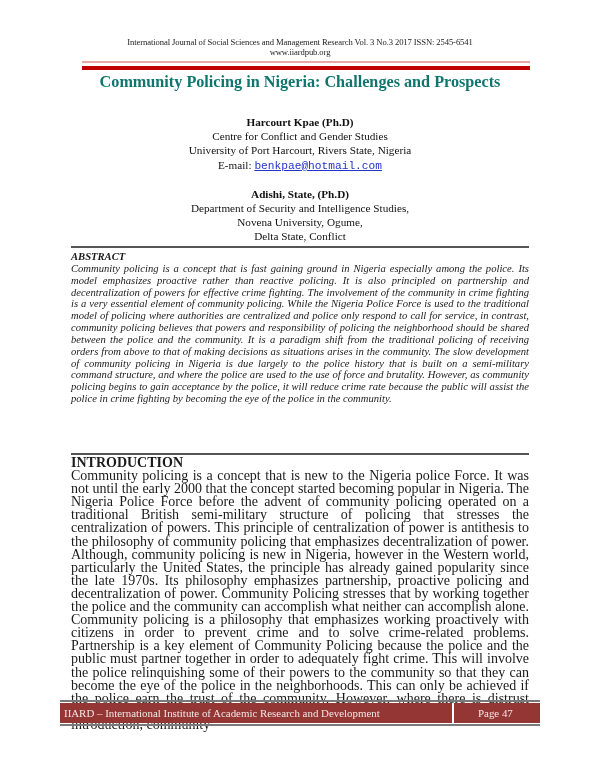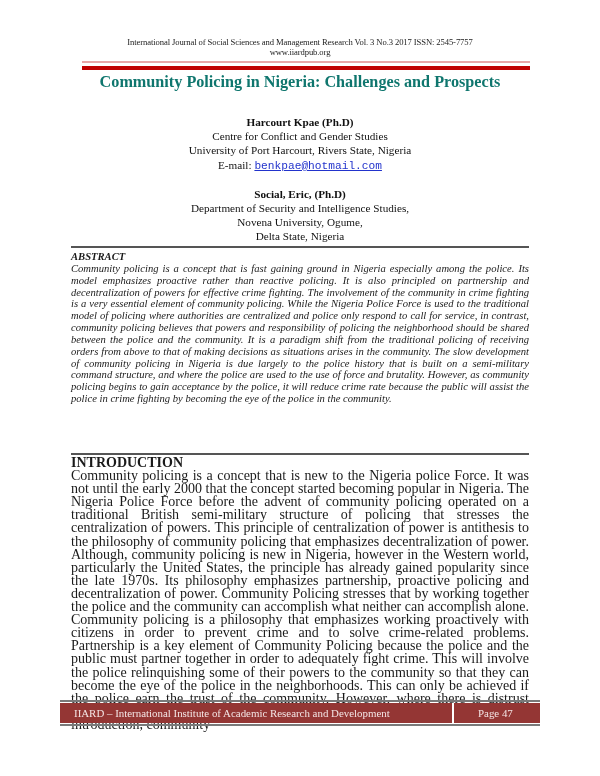--- a/index.html
+++ b/index.html
@@ -119,21 +119,21 @@
       position: absolute;
       left: 60px; width: 480px;
       top: 703px; height: 20px;
       background: #943634;
       display: flex;
       color: #f4e6e6;
       font-size: 10.9px;
     }
     .footer .org {
       flex: 1;
-      padding-left: 14px;
+      padding-left: 4px;
       line-height: 20px;
     }
     .footer .divider {
       width: 2px;
       background: #ffffff;
     }
     .footer .page-num {
       width: 62px;
       padding-left: 24px;
       line-height: 20px;
@@ -144,44 +144,44 @@
       top: 724px; height: 2px;
       background: #7a7a7a;
     }
   </style>
 </head>
 <body>
 
 <div class="page">
 
   <div class="running-head">
-    <div>International Journal of Social Sciences and Management Research Vol. 3 No.3 2017 ISSN: 2545-7757</div>
+    <div>International Journal of Social Sciences and Management Research Vol. 3 No.3 2017 ISSN: 2545-6541</div>
     <div>www.iiardpub.org</div>
   </div>
 
   <div class="rule-thin"></div>
   <div class="rule-thick"></div>
 
   <div class="paper-title">Community Policing in Nigeria: Challenges and Prospects</div>
 
   <div class="authors">
     <div>
       <div class="name">Harcourt Kpae (Ph.D)</div>
       <div>Centre for Conflict and Gender Studies</div>
       <div>University of Port Harcourt, Rivers State, Nigeria</div>
       <div>
         <span>E-mail: </span><a>benkpae@hotmail.com</a>
       </div>
     </div>
     <div class="author-gap"></div>
     <div>
-      <div class="name">Social, Eric, (Ph.D)</div>
+      <div class="name">Adishi, State, (Ph.D)</div>
       <div>Department of Security and Intelligence Studies,</div>
       <div>Novena University, Ogume,</div>
-      <div>Delta State, Nigeria</div>
+      <div>Delta State, Conflict</div>
     </div>
   </div>
 
   <div class="abstract-top-rule"></div>
   <div class="abstract">
     <span class="heading">ABSTRACT</span>
     <span>Community policing is a concept that is fast gaining ground in Nigeria especially among the police. Its model emphasizes proactive rather than reactive policing. It is also principled on partnership and decentralization of powers for effective crime fighting. The involvement of the community in crime fighting is a very essential element of community policing. While the Nigeria Police Force is used to the traditional model of policing where authorities are centralized and police only respond to call for service, in contrast, community policing believes that powers and responsibility of policing the neighborhood should be shared between the police and the community. It is a paradigm shift from the traditional policing of receiving orders from above to that of making decisions as situations arises in the community. The slow development of community policing in Nigeria is due largely to the police history that is built on a semi-military command structure, and where the police are used to the use of force and brutality. However, as community policing begins to gain acceptance by the police, it will reduce crime rate because the public will assist the police in crime fighting by becoming the eye of the police in the community.</span>
   </div>
   <div class="abstract-bottom-rule"></div>
 

